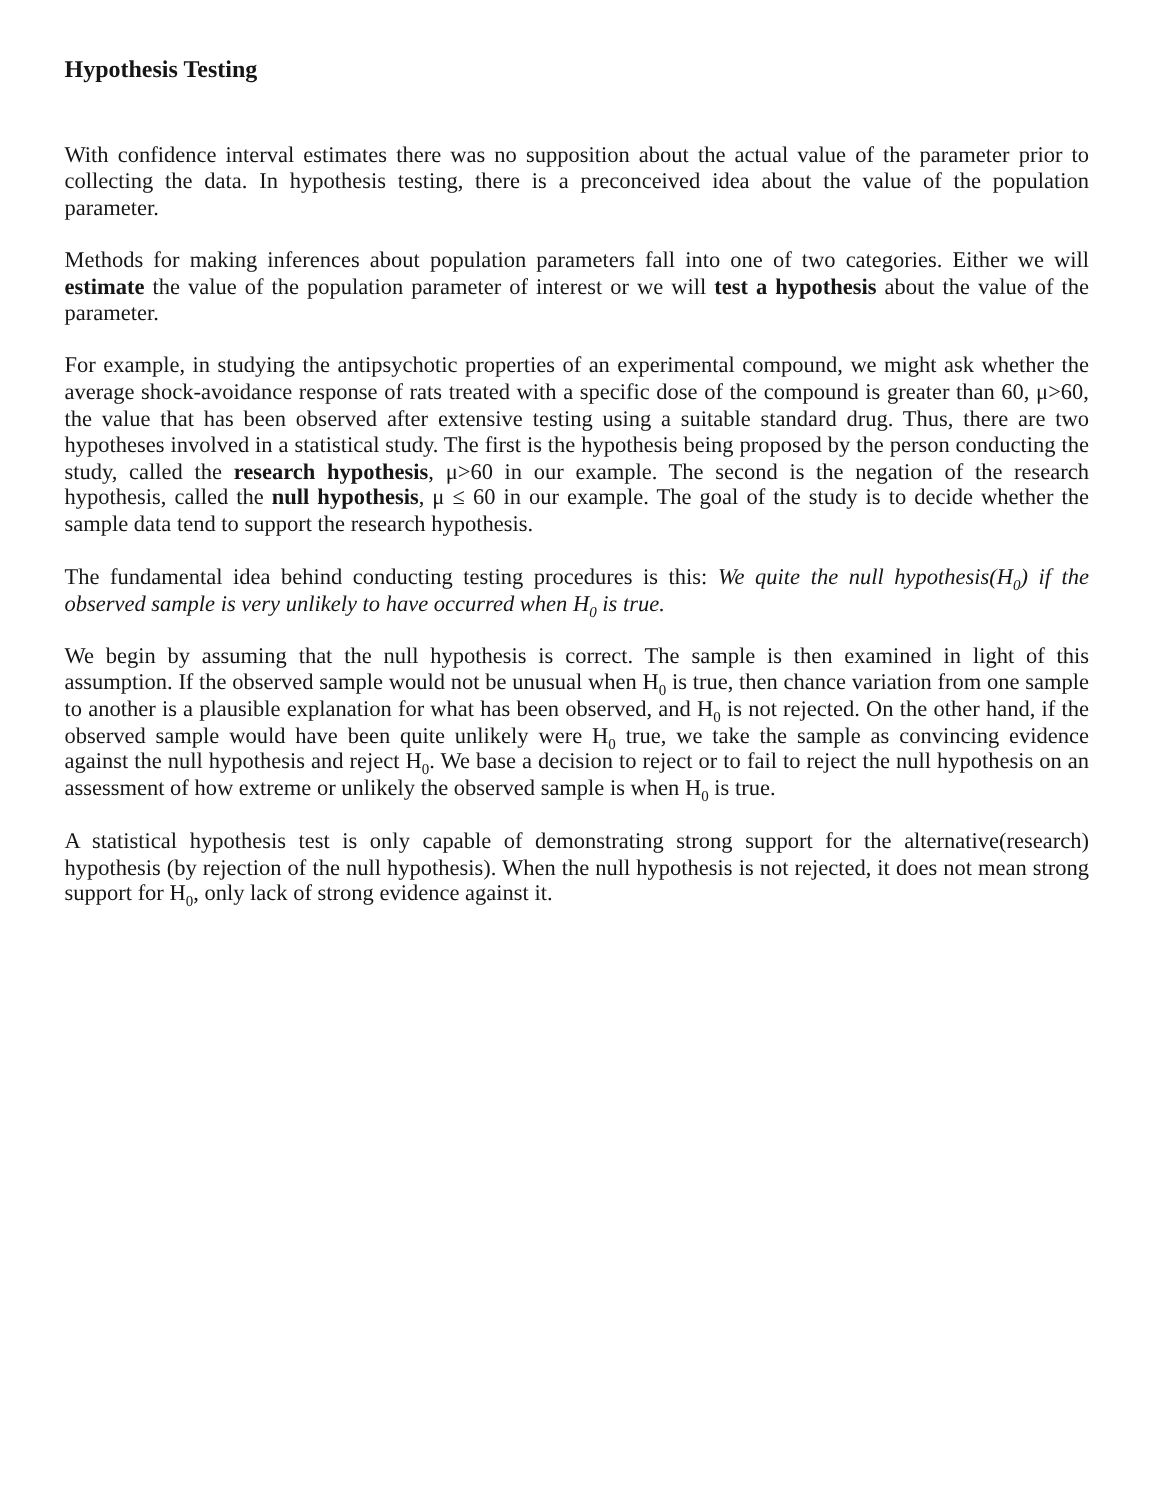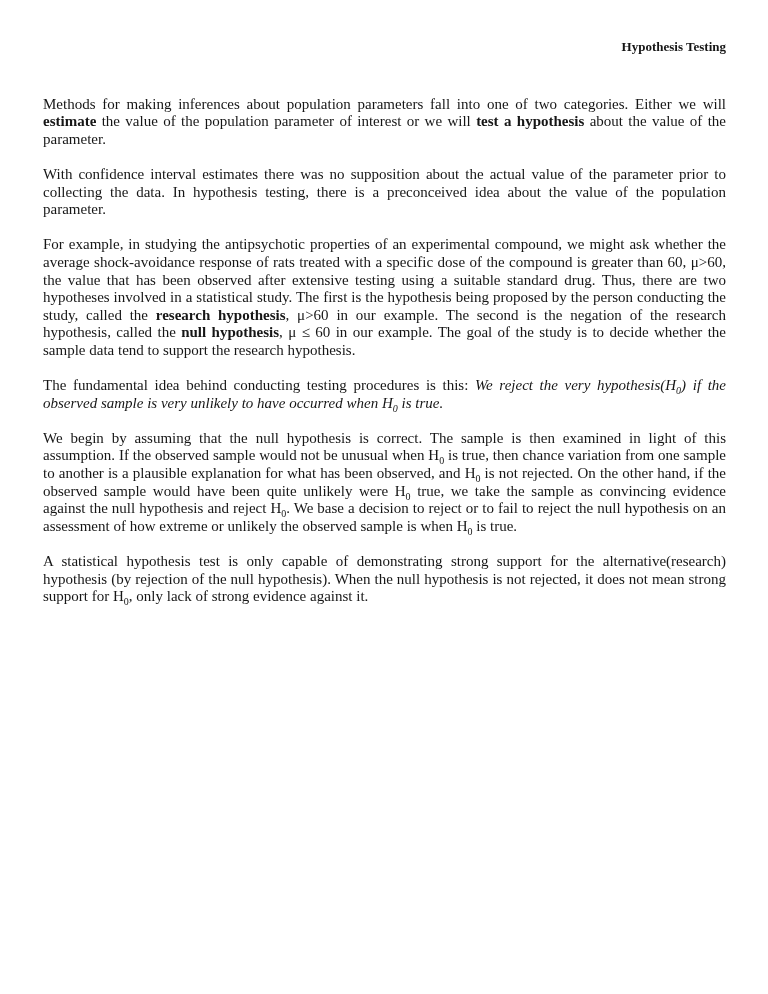--- a/index.html
+++ b/index.html
@@ -16,24 +16,24 @@
     font-family: "Liberation Serif", serif;
     color: var(--text-color, #161616);
   }
   .content {
     position: absolute;
     left: 43px;
     top: 38px;
     width: 683px;
   }
   .title {
-    font-size: 13px;
+    font-size: 16px;
     line-height: 17.6px;
     font-weight: bold;
-    text-align: right;
+    text-align: left;
     margin: 0 0 40px 0;
   }
   p.para {
     font-size: 15px;
     line-height: 17.6px;
     text-align: justify;
     margin: 0 0 17.6px 0;
   }
   p.para.extra-gap {
     margin-top: 17.6px;
@@ -46,21 +46,21 @@
     vertical-align: sub;
   }
 </style>
 </head>
 <body>
 
 <div class="page" style="--page-bg: #ffffff; --text-color: #161616;">
   <div class="content">
     <h1 class="title">Hypothesis Testing</h1>
     <div>
+        <p class="para"><span>With confidence interval estimates there was no supposition about the actual value of the parameter prior to collecting the data. In hypothesis testing, there is a preconceived idea about the value of the population parameter.</span></p>
         <p class="para"><span>Methods for making inferences about population parameters fall into one of two categories. Either we will </span><span class="b">estimate</span><span> the value of the population parameter of interest or we will </span><span class="b">test a hypothesis</span><span> about the value of the parameter.</span></p>
-        <p class="para"><span>With confidence interval estimates there was no supposition about the actual value of the parameter prior to collecting the data. In hypothesis testing, there is a preconceived idea about the value of the population parameter.</span></p>
         <p class="para"><span>For example, in studying the antipsychotic properties of an experimental compound, we might ask whether the average shock-avoidance response of rats treated with a specific dose of the compound is greater than 60, μ&gt;60, the value that has been observed after extensive testing using a suitable standard drug. Thus, there are two hypotheses involved in a statistical study. The first is the hypothesis being proposed by the person conducting the study, called the </span><span class="b">research hypothesis</span><span>, μ&gt;60 in our example. The second is the negation of the research hypothesis, called the </span><span class="b">null hypothesis</span><span>, μ ≤ 60 in our example. The goal of the study is to decide whether the sample data tend to support the research hypothesis.</span></p>
-        <p class="para extra-gap"><span>The fundamental idea behind conducting testing procedures is this: </span><span class="i">We reject the very hypothesis(H</span><sub class="i">0</sub><span class="i">) if the observed sample is very unlikely to have occurred when H</span><sub class="i">0</sub><span class="i"> is true.</span></p>
+        <p class="para extra-gap"><span>The fundamental idea behind conducting testing procedures is this: </span><span class="i">We quite the null hypothesis(H</span><sub class="i">0</sub><span class="i">) if the observed sample is very unlikely to have occurred when H</span><sub class="i">0</sub><span class="i"> is true.</span></p>
         <p class="para"><span>We begin by assuming that the null hypothesis is correct. The sample is then examined in light of this assumption. If the observed sample would not be unusual when H</span><sub>0</sub><span> is true, then chance variation from one sample to another is a plausible explanation for what has been observed, and H</span><sub>0</sub><span> is not rejected. On the other hand, if the observed sample would have been quite unlikely were H</span><sub>0</sub><span> true, we take the sample as convincing evidence against the null hypothesis and reject H</span><sub>0</sub><span>. We base a decision to reject or to fail to reject the null hypothesis on an assessment of how extreme or unlikely the observed sample is when H</span><sub>0</sub><span> is true.</span></p>
         <p class="para"><span>A statistical hypothesis test is only capable of demonstrating strong support for the alternative(research) hypothesis (by rejection of the null hypothesis). When the null hypothesis is not rejected, it does not mean strong support for H</span><sub>0</sub><span>, only lack of strong evidence against it.</span></p>
       </div>
   </div>
 </div>
 
 </body></html>

